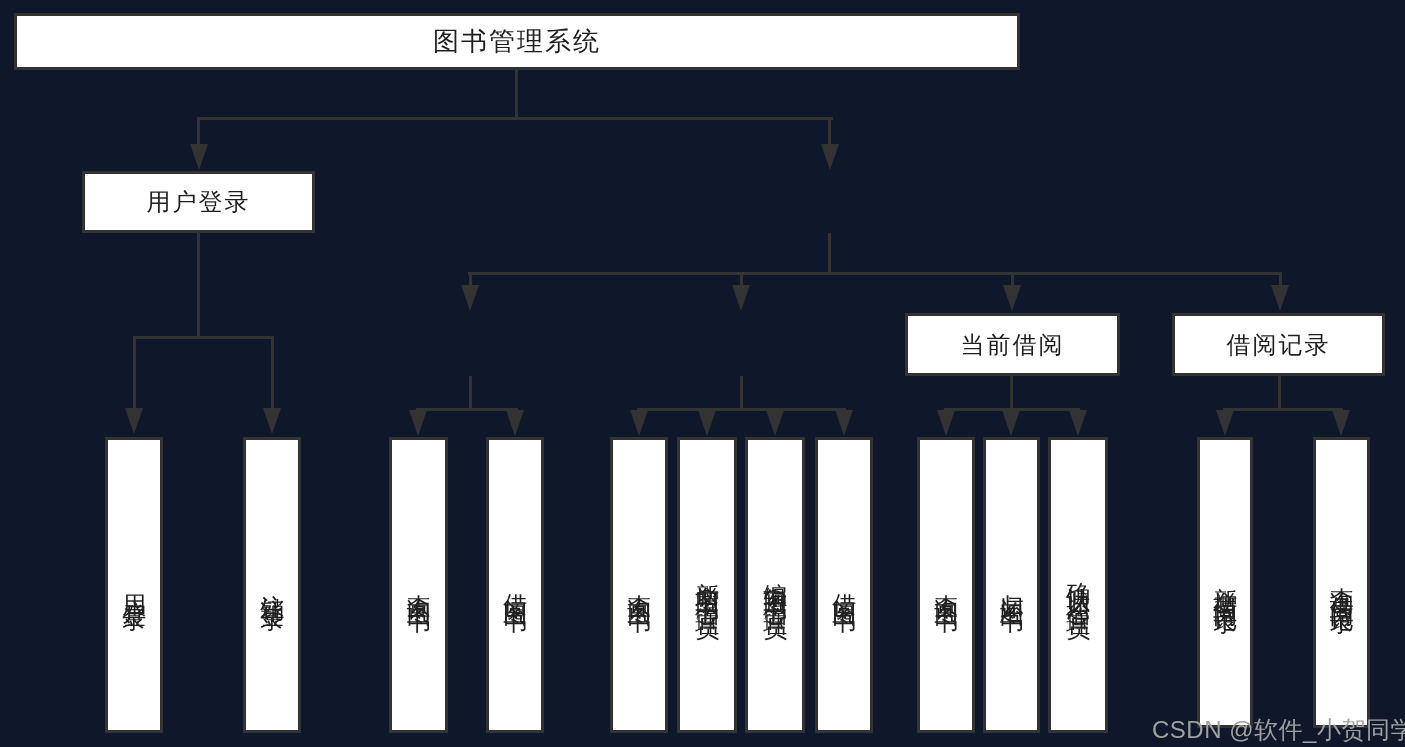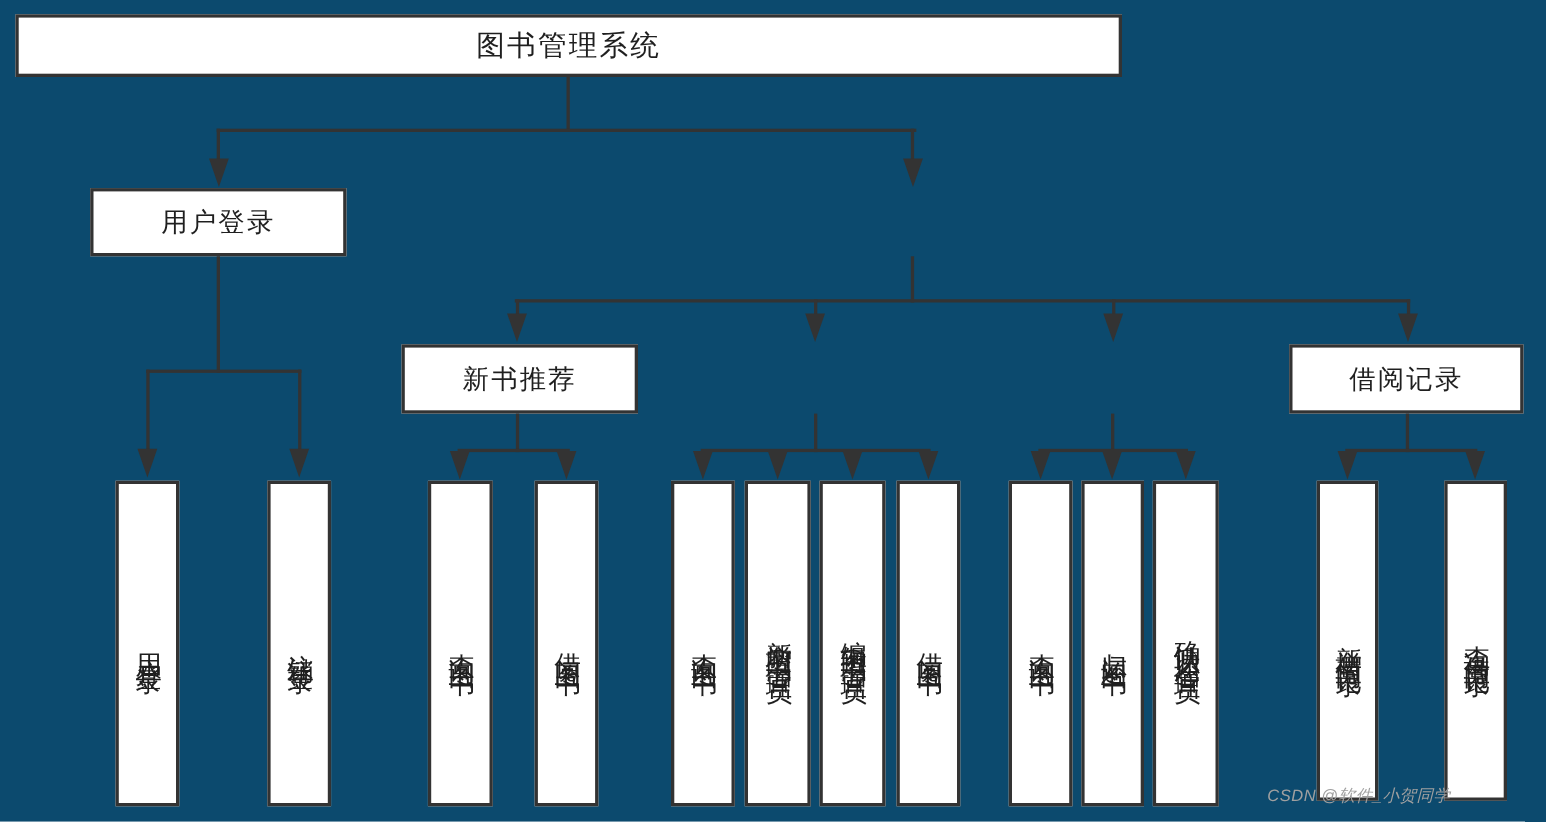--- a/index.html
+++ b/index.html
@@ -1,17 +1,17 @@
 <!DOCTYPE html>
 <html><head>
 <meta charset="utf-8">
 <style>
   html,body { margin:0; padding:0; background:#ffffff; }
   #canvas {
-    position:relative; width:1405px; height:747px; background:#0c4a6e;
+    position:relative; width:1405px; height:747px; background:#0f172a;
     font-family:"Liberation Sans","DejaVu Sans",sans-serif;
     color:#1f1f1f; overflow:hidden;
   }
   .box {
     position:absolute; box-sizing:border-box;
     border:3px solid #333333; background:#ffffff;
     display:flex; align-items:center; justify-content:center;
     font-size:24px; letter-spacing:2px; color:#1f1f1f;
   }
   .box.title { font-size:26px; }
@@ -20,21 +20,21 @@
     letter-spacing:5px; line-height:1.1; font-size:24px;
   }
   .vline, .hline { position:absolute; background:#333333; }
   .arrow {
     position:absolute; width:0; height:0;
     border-left:9px solid transparent; border-right:9px solid transparent;
     border-top:26px solid #333333;
   }
   .watermark {
     position:absolute; left:1152px; top:714px; width:252px;
-    font-size:15px; color:#a0a0a0; letter-spacing:0.5px; white-space:nowrap;font-style:italic;
+    font-size:24px; color:#a0a0a0; letter-spacing:0.5px; white-space:nowrap;
   }
 </style>
 </head>
 <body>
 
 <div id="canvas">
 
   <div class="box title" style="left:14px;top:13px;width:1006px;height:57px;">图书管理系统</div>
 
   <div class="vline" style="left:515px;top:70px;width:3px;height:50px;"></div>
@@ -57,21 +57,21 @@
   <div class="arrow" style="left:1003px;top:285px;"></div>
   <div class="arrow" style="left:1271px;top:285px;"></div>
 
   <div class="vline" style="left:197px;top:233px;width:3px;height:106px;"></div>
   <div class="hline" style="left:133px;top:336px;width:141px;height:3px;"></div>
   <div class="vline" style="left:133px;top:336px;width:3px;height:74px;"></div>
   <div class="vline" style="left:271px;top:336px;width:3px;height:74px;"></div>
   <div class="arrow" style="left:125px;top:408px;"></div>
   <div class="arrow" style="left:263px;top:408px;"></div>
 
-  <div class="box" style="left:365px;top:313px;width:215px;height:63px;">新书推荐</div>
+  <div class="box" style="left:905px;top:313px;width:215px;height:63px;">当前借阅</div>
   <div class="box" style="left:1172px;top:313px;width:213px;height:63px;">借阅记录</div>
 
   <div class="vline" style="left:469px;top:376px;width:3px;height:35px;"></div>
   <div class="hline" style="left:416px;top:408px;width:102px;height:3px;"></div>
   <div class="arrow" style="left:409px;top:410px;"></div>
   <div class="arrow" style="left:506px;top:410px;"></div>
 
   <div class="vline" style="left:740px;top:376px;width:3px;height:35px;"></div>
   <div class="hline" style="left:637px;top:408px;width:209px;height:3px;"></div>
   <div class="arrow" style="left:630px;top:410px;"></div>

